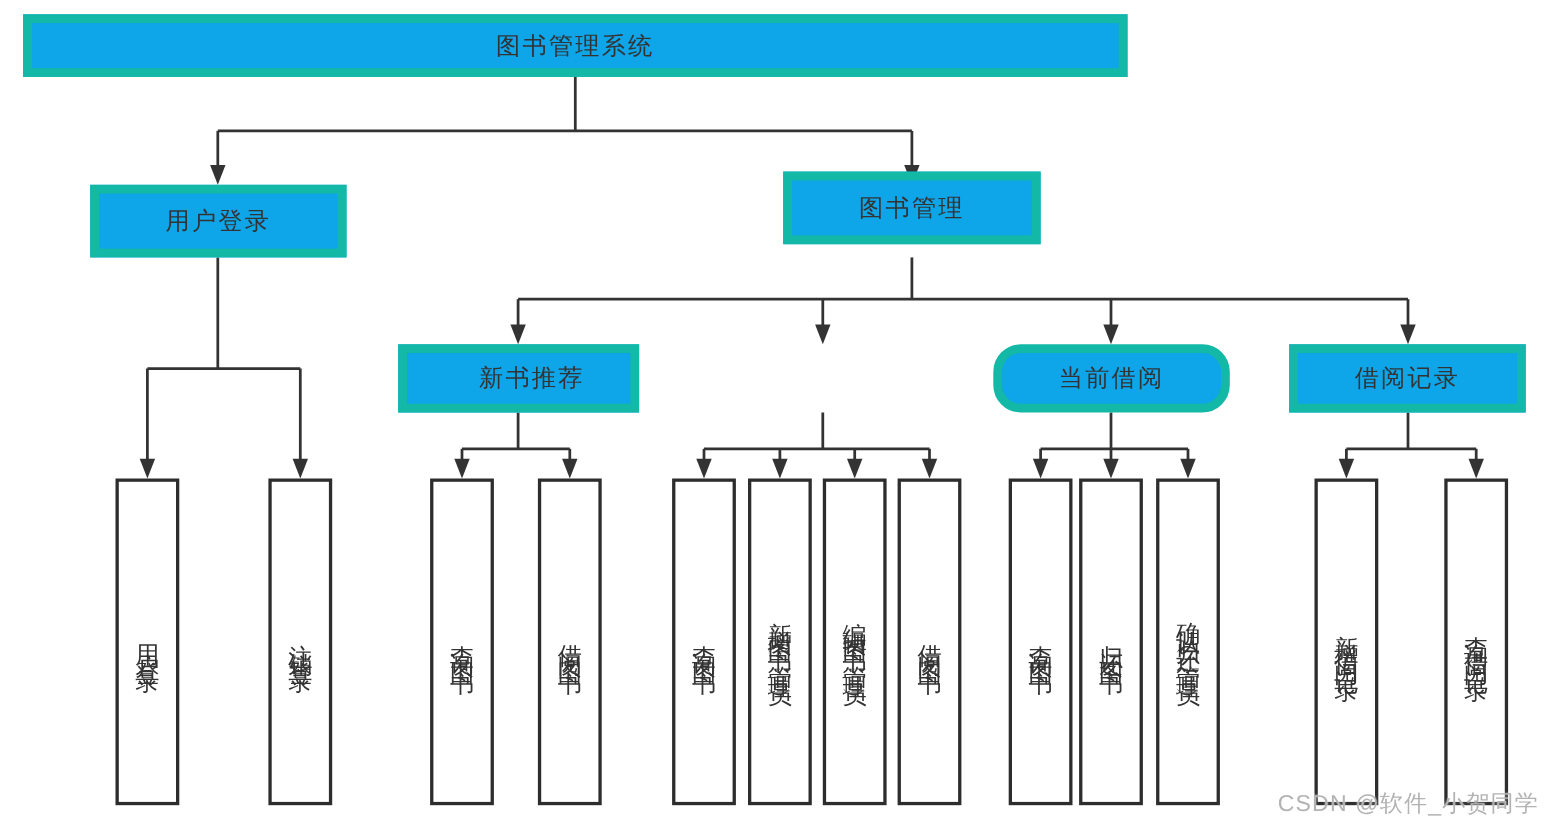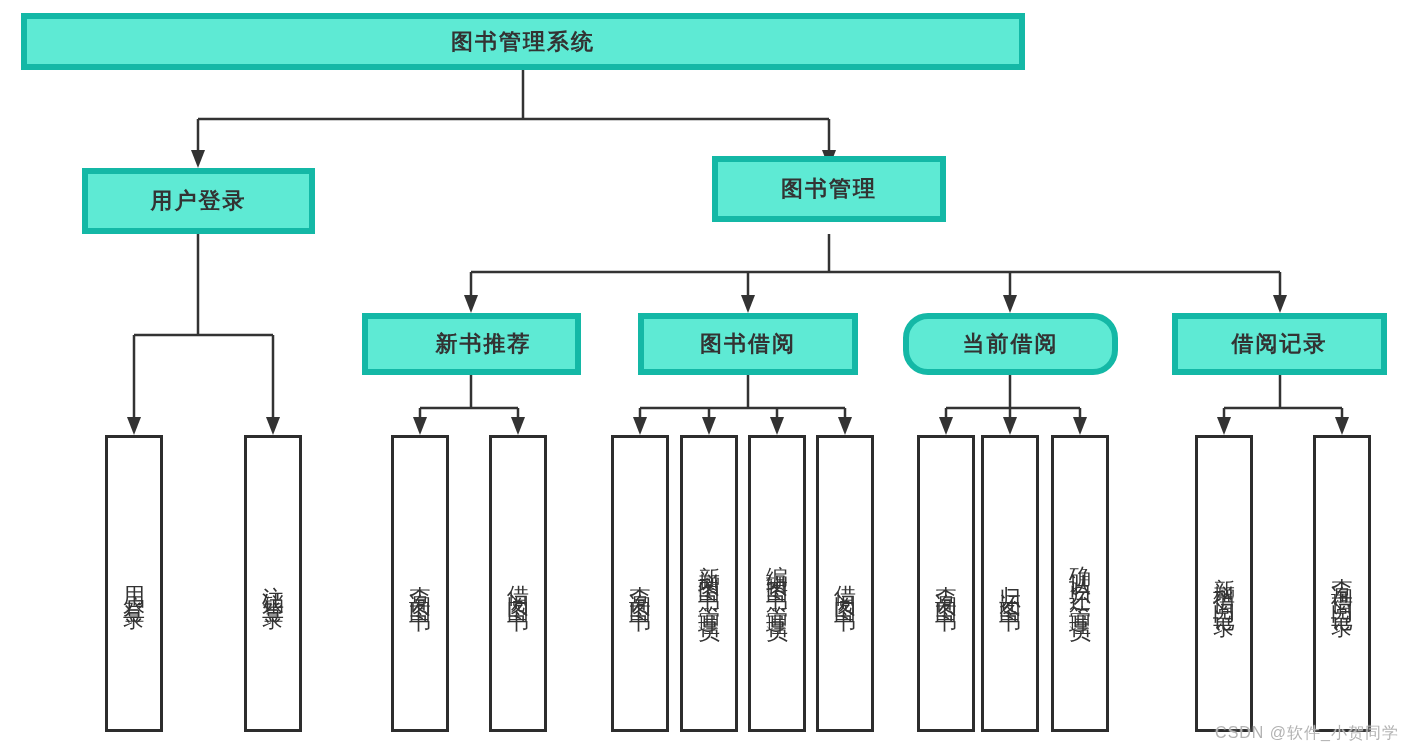--- a/index.html
+++ b/index.html
@@ -12,31 +12,30 @@
     overflow: hidden;
   }
   #connectors {
     position: absolute;
     left: 0; top: 0;
     width: 1405px; height: 747px;
   }
   .node {
     position: absolute;
     box-sizing: border-box;
-    background: #5eead4;
-    border: 6px solid #14b8a6;
+    background: #0ea5e9;
+    border: 8px solid #14b8a6;
     color: #333333;
     display: flex;
     align-items: center;
     justify-content: center;
     font-size: 22px;
     letter-spacing: 2px;
     line-height: 1;
     z-index: 2;
-    font-weight: bold;
   }
   .vnode {
     position: absolute;
     box-sizing: border-box;
     background: #ffffff;
     border: 3px solid #2d2d2d;
     color: #333333;
     display: flex;
     align-items: center;
     justify-content: center;
@@ -76,21 +75,21 @@
   #n-leaf-cb-query     { left: 917px;  }
   #n-leaf-cb-return    { left: 981px;  }
   #n-leaf-cb-confirm   { left: 1051px; }
   #n-leaf-br-add       { left: 1195px; }
   #n-leaf-br-query     { left: 1313px; }
 
   #watermark {
     position: absolute;
     right: 6px;
     bottom: 3px;
-    font-size: 16px;
+    font-size: 21px;
     letter-spacing: 1px;
     color: #b3b3b3;
     text-shadow: 0 0 2px rgba(255,255,255,0.9);
     z-index: 5;
     white-space: nowrap;
   }
 </style>
 </head>
 <body>
 
@@ -185,21 +184,20 @@
       <path d="M1335 417 L1349 417 L1342 435 Z"></path>
     </g>
   </svg>
 
   <div class="node" id="n-root">图书管理系统</div>
 
   <div class="node" id="n-user-login">用户登录</div>
   <div class="node" id="n-book-mgmt">图书管理</div>
 
   <div class="node" id="n-new-book-rec">新书推荐</div>
-  <div class="node" id="n-book-borrow">图书借阅</div>
   <div class="node" id="n-current-borrow">当前借阅</div>
   <div class="node" id="n-borrow-records">借阅记录</div>
 
   <div class="vnode" id="n-leaf-user-login">
     <span class="vtext">用户登录</span>
   </div>
   <div class="vnode" id="n-leaf-logout">
     <span class="vtext">注销登录</span>
   </div>
   <div class="vnode" id="n-leaf-nbr-query">

